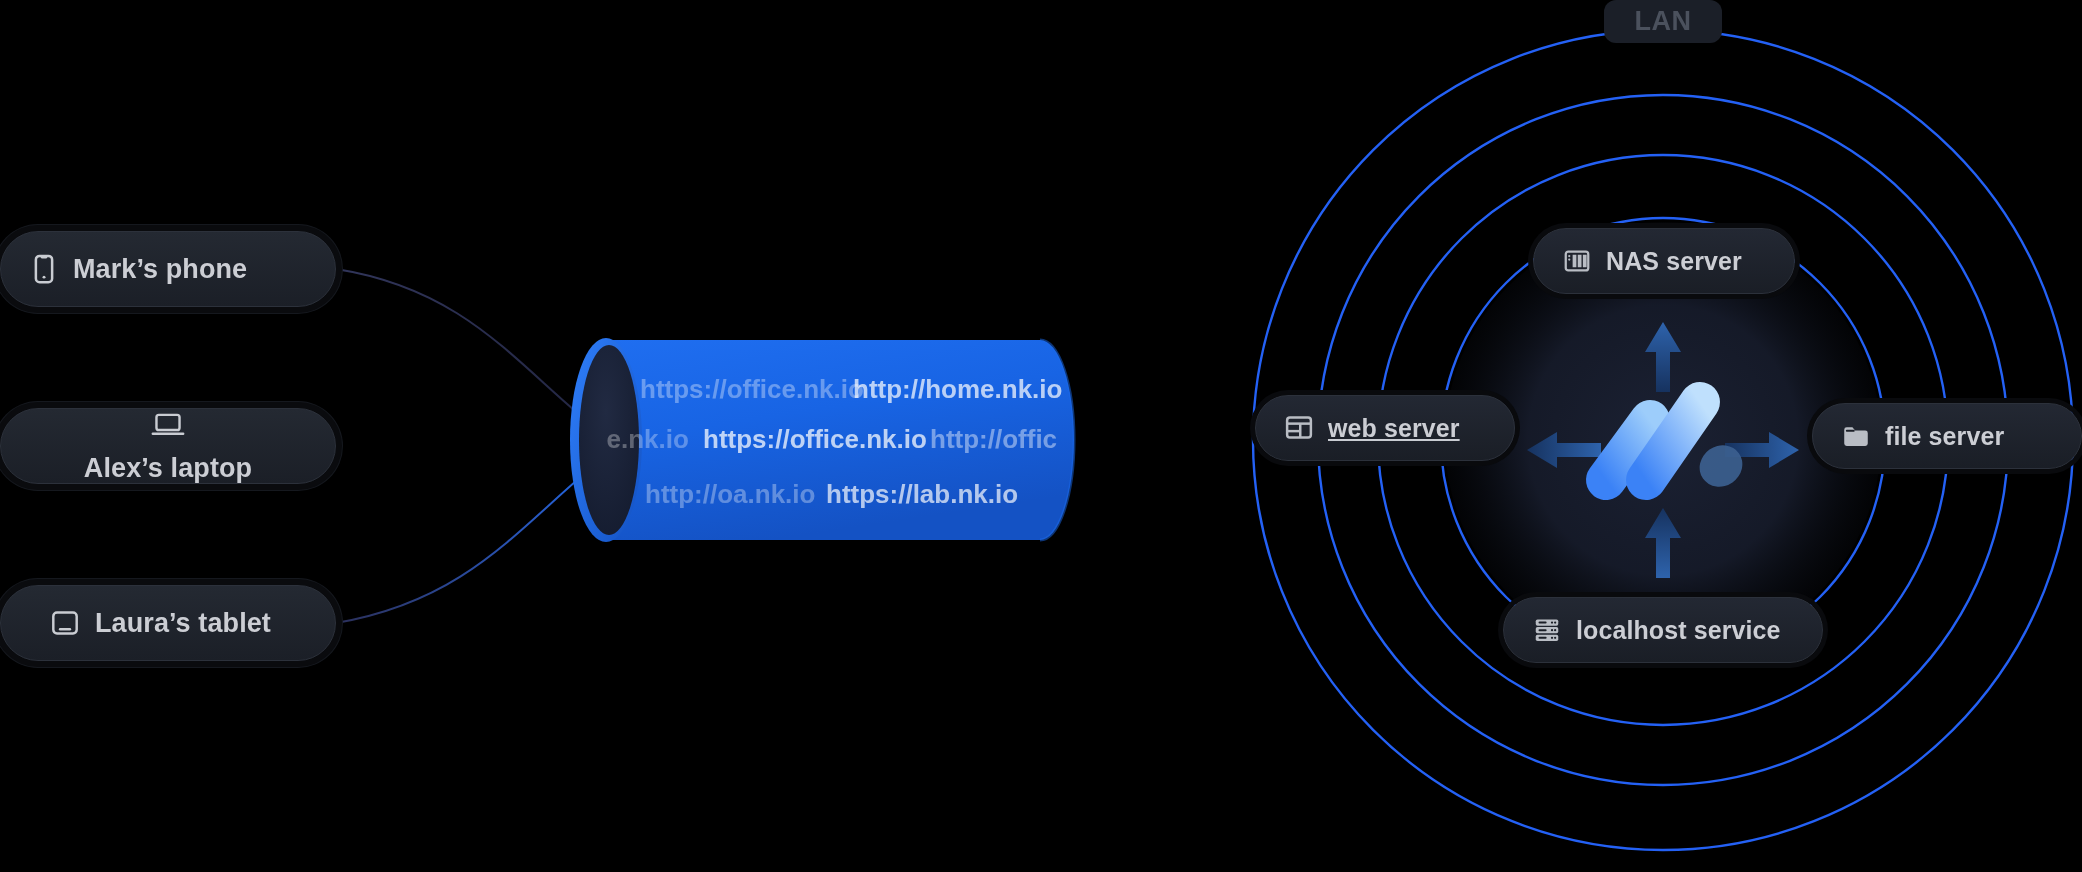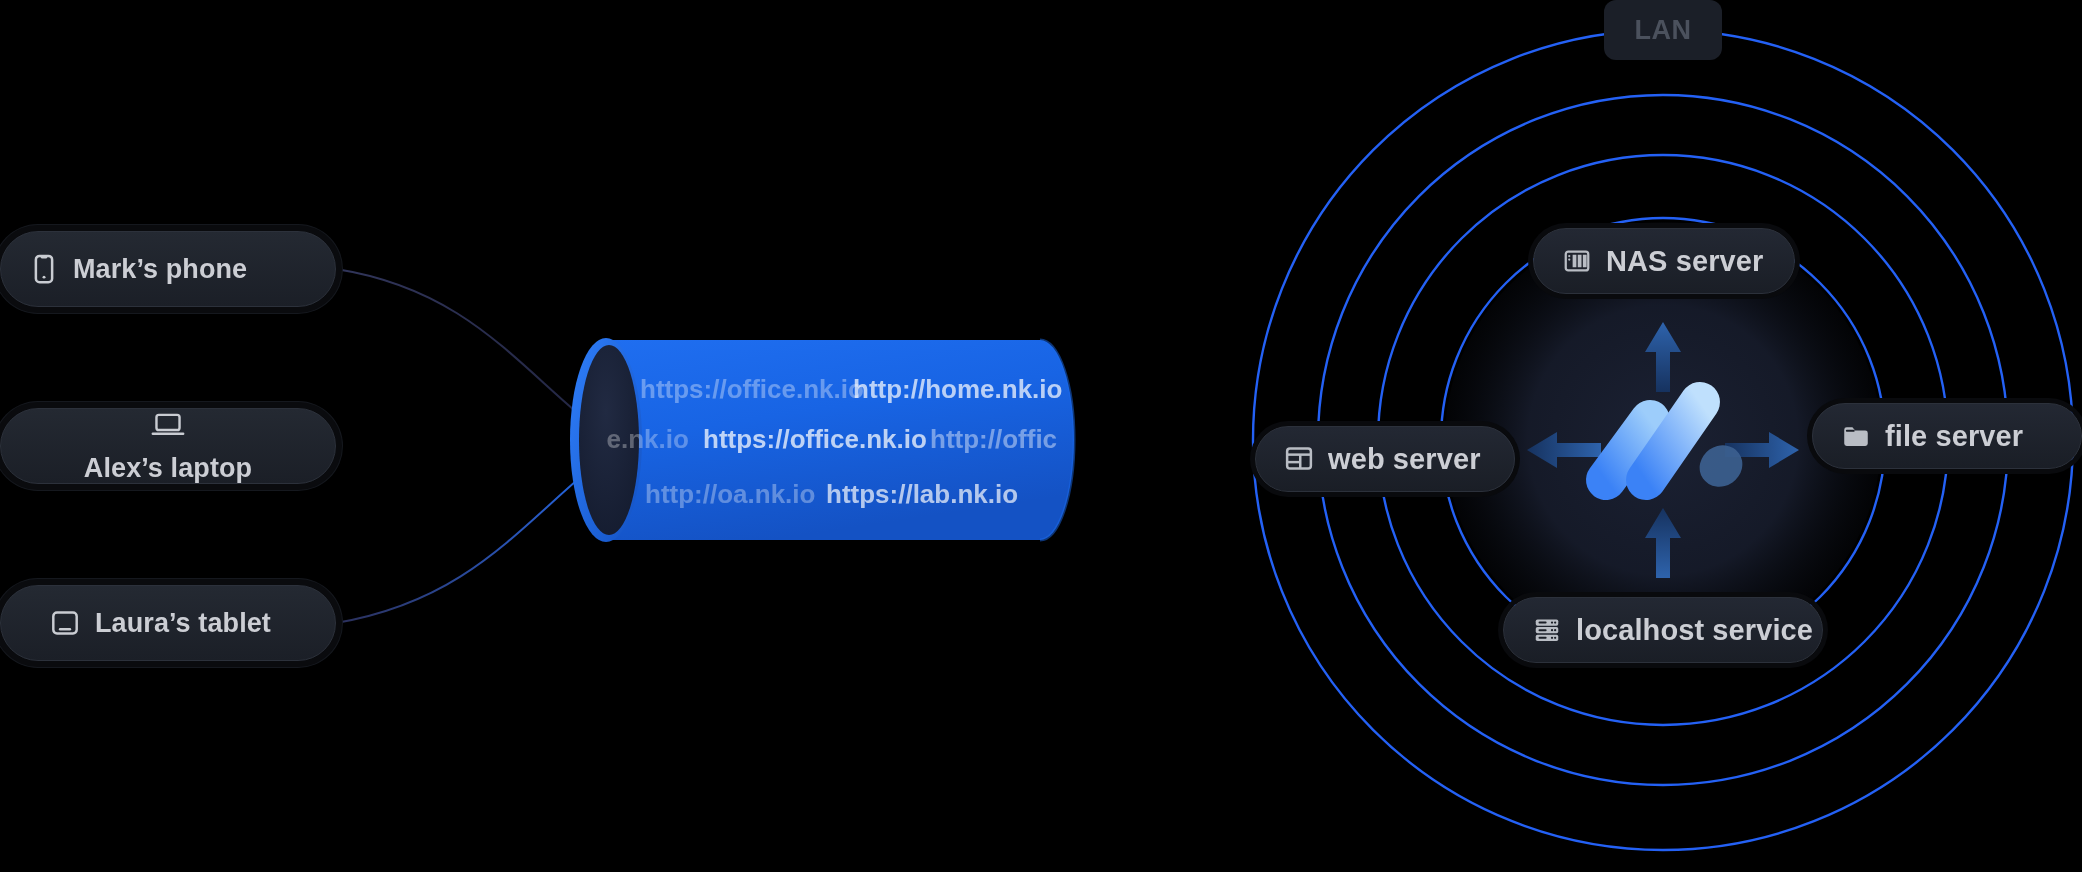--- a/index.html
+++ b/index.html
@@ -41,45 +41,45 @@
     box-shadow: 0 0 0 6px #0a0b0e, 0 0 0 7px #15181e;
   }
   .pill .lbl {
     font-size: 27px;
     font-weight: 700;
     letter-spacing: .1px;
     color: #ccced4;
   }
   .pill.device { height: 76px; }
   .pill.node   { height: 66px; }
-  .pill.node .lbl { font-size: 29px; }
+  .pill.node .lbl { font-size: 25px; }
   .pill.node {
     box-shadow: 0 0 0 5px #090a0d;
     background: linear-gradient(180deg, #232833 0%, #1a1e26 100%);
   }
   .icon { flex: 0 0 auto; display: block; }
 
   
   #pill-phone  { left: 0px;  top: 231px; width: 336px; }
   #pill-laptop { left: 0px;  top: 408px; width: 336px; flex-direction: column; }
   #pill-tablet { left: 0px;  top: 585px; width: 336px; padding-left: 48px; }
 
   
   #pill-nas       { left: 1533px; top: 228px; width: 262px; }
-  #pill-web       { left: 1255px; top: 426px; width: 260px; }
+  #pill-web       { left: 1255px; top: 395px; width: 260px; text-decoration: underline; }
   #pill-file      { left: 1812px; top: 403px; width: 270px; }
   #pill-localhost { left: 1503px; top: 597px; width: 320px; }
 
   
   #lan-badge {
     position: absolute;
     left: 1604px;
     top: 0px;
     width: 118px;
-    height: 60px;
+    height: 43px;
     background: #1b1f28;
     border-radius: 12px;
     display: flex;
     align-items: center;
     justify-content: center;
   }
   #lan-badge .lbl {
     font-size: 27px;
     font-weight: 700;
     color: #4b515d;

